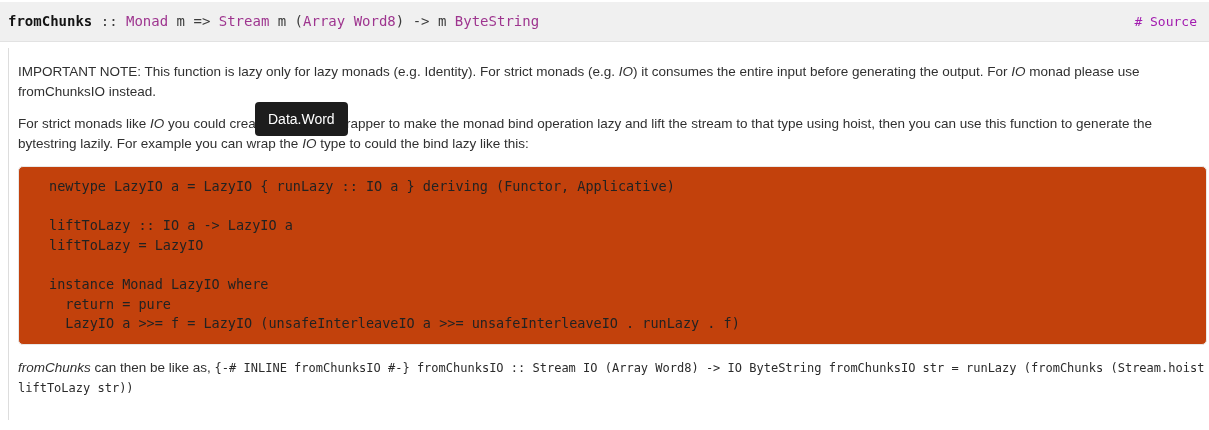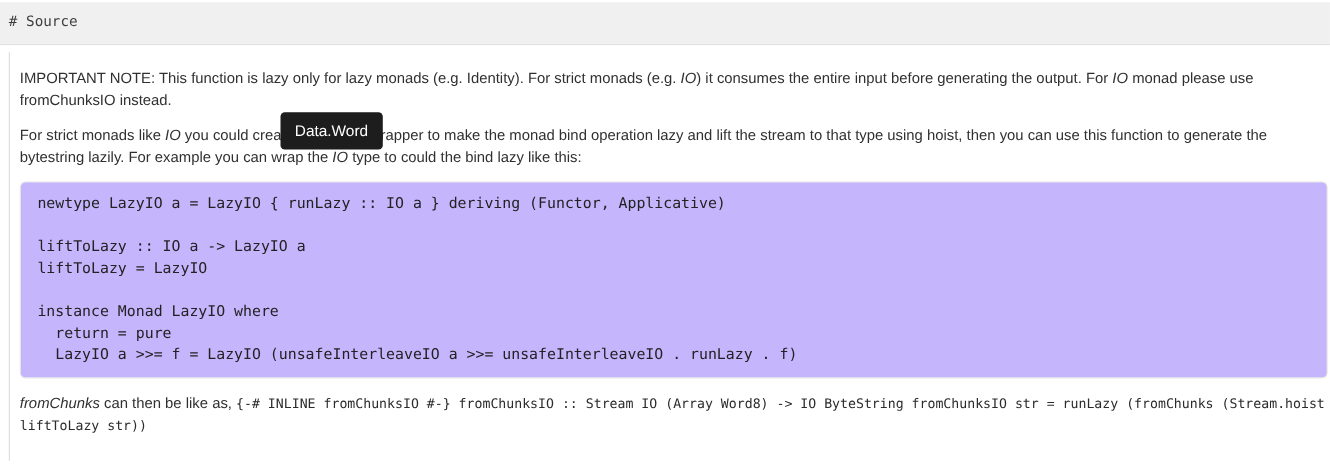--- a/index.html
+++ b/index.html
@@ -13,59 +13,60 @@
   .src {
     background: #f0f0f0; border-bottom: 1px solid #e2e2e2;
     padding: 9px 12px 9px 8px; display: flex; align-items: baseline;
     font-family: "DejaVu Sans Mono", "Liberation Mono", monospace;
     font-size: 14px; line-height: 20px;
   }
   .src .sig { flex: 1; white-space: pre; color: #3c3c3c; }
   .src .fn { font-weight: bold; color: #141414; }
   .tylink { color: #9e358f; text-decoration: none; cursor: pointer; }
   .source-link {
-    color: #404040; text-decoration: none; font-size: 13px;
+    color: #a21caf; text-decoration: none; font-size: 13px;
     font-family: "DejaVu Sans Mono", "Liberation Mono", monospace; cursor: pointer;
   }
   
   .doc {
     margin: 6px 2px 0 8px; border-left: 1px solid #dddddd;
     padding: 14px 0 10px 9px;
   }
   .doc p { margin: 0 0 12px 0; font-size: 13.5px; line-height: 20px; color: #303030; }
   .ilink {
     font-family: "DejaVu Sans Mono", "Liberation Mono", monospace;
     font-size: 12.5px; color: #9e358f; text-decoration: none; cursor: pointer;
   }
   .ilink.hovered { text-decoration: underline; }
   .icode {
     font-family: "DejaVu Sans Mono", "Liberation Mono", monospace;
     font-size: 12px; color: #2b2b2b;
   }
   .em { font-style: italic; }
   pre.codeblock {
-    background: #c4b5fd; border: 1px solid #e8e8e8; border-radius: 5px;
-    margin: 1px 0 13px 0; padding: 10px 15px;
+    background: #c2410c; border: 1px solid #e8e8e8; border-radius: 5px;
+    margin: 1px 0 13px 0; padding: 10px 30px;
     font-family: "DejaVu Sans Mono", "Liberation Mono", monospace;
     font-size: 13.5px; line-height: 19.6px; color: #222222;
     white-space: pre; overflow: hidden;
   }
   
   .tooltip {
     position: absolute; left: 255px; top: 102px; z-index: 10;
     background: #1d1d1d; color: #ffffff; border-radius: 4px;
     padding: 9px 13px; font-size: 14px; line-height: 16px;
     font-family: "Liberation Sans", "DejaVu Sans", sans-serif;
     text-align: right;
   }
 </style>
 </head>
 <body>
 
 <div class="src">
+  <span class="sig"><span class="fn">fromChunks</span><span> :: </span><span class="tylink">Monad</span><span> m =&gt; </span><span class="tylink">Stream</span><span> m (</span><span class="tylink">Array</span><span> </span><span class="tylink">Word8</span><span>) -&gt; m </span><span class="tylink">ByteString</span></span>
   <a class="source-link"># Source</a>
 </div>
 
 <div class="doc">
 
 
   <p><span>IMPORTANT NOTE: This function is lazy only for lazy monads (e.g. Identity). For strict monads (e.g. </span><span class="em">IO</span><span>) it consumes the entire input before generating the output. For </span><span class="em">IO</span><span> monad please use fromChunksIO instead.</span></p>
 
   <p><span>For strict monads like </span><span class="em">IO</span><span> you could create a newtype wrapper to make the monad bind operation lazy and lift the stream to that type using hoist, then you can use this function to generate the bytestring lazily. For example you can wrap the </span><span class="em">IO</span><span> type to could the bind lazy like this:</span></p>
 

